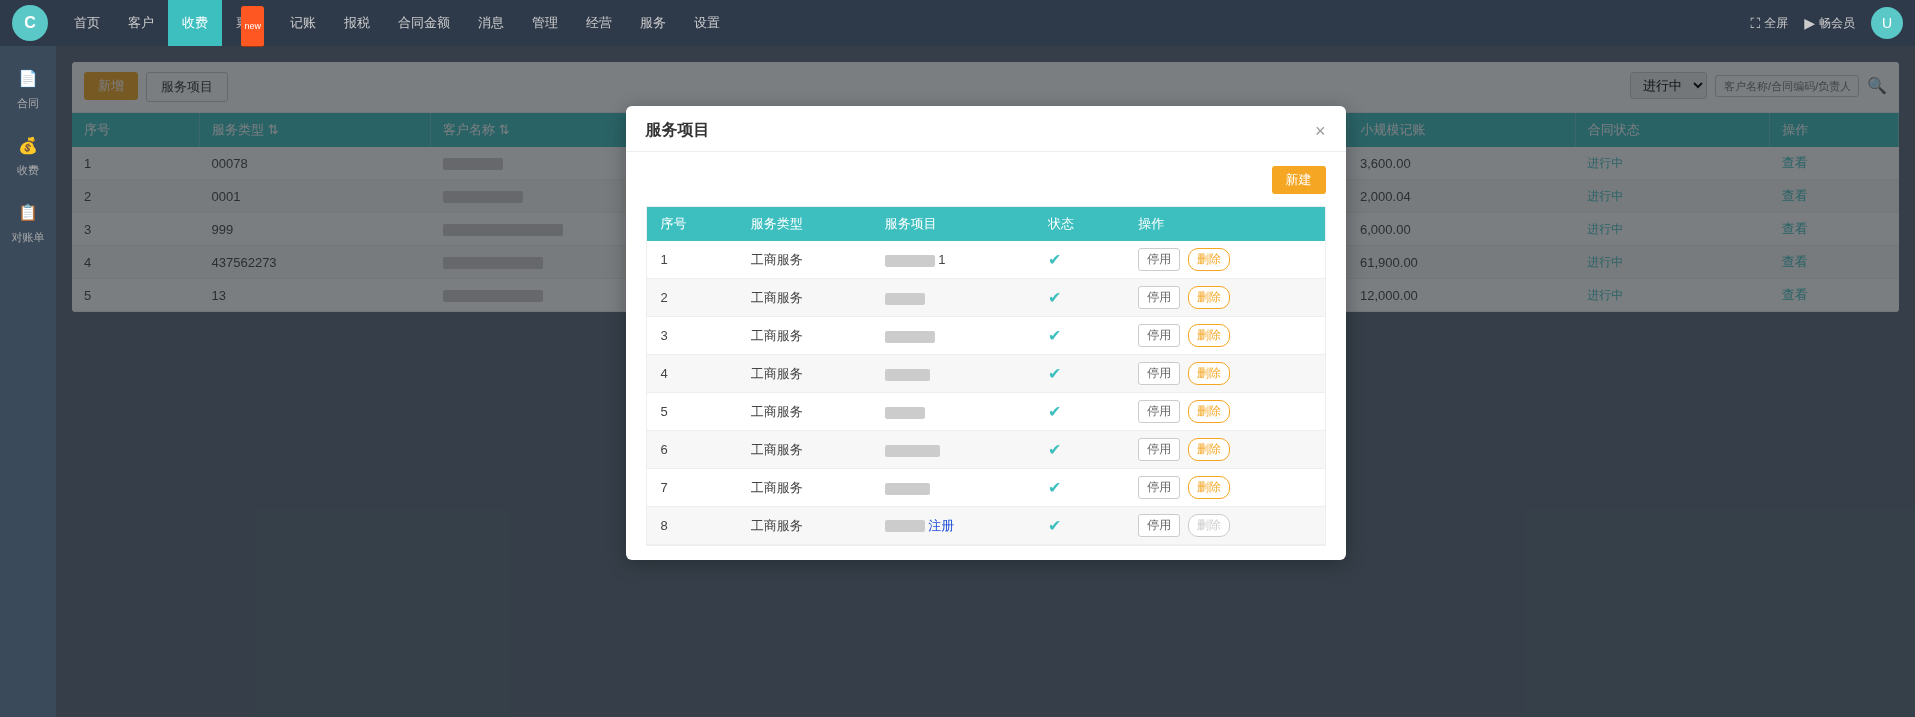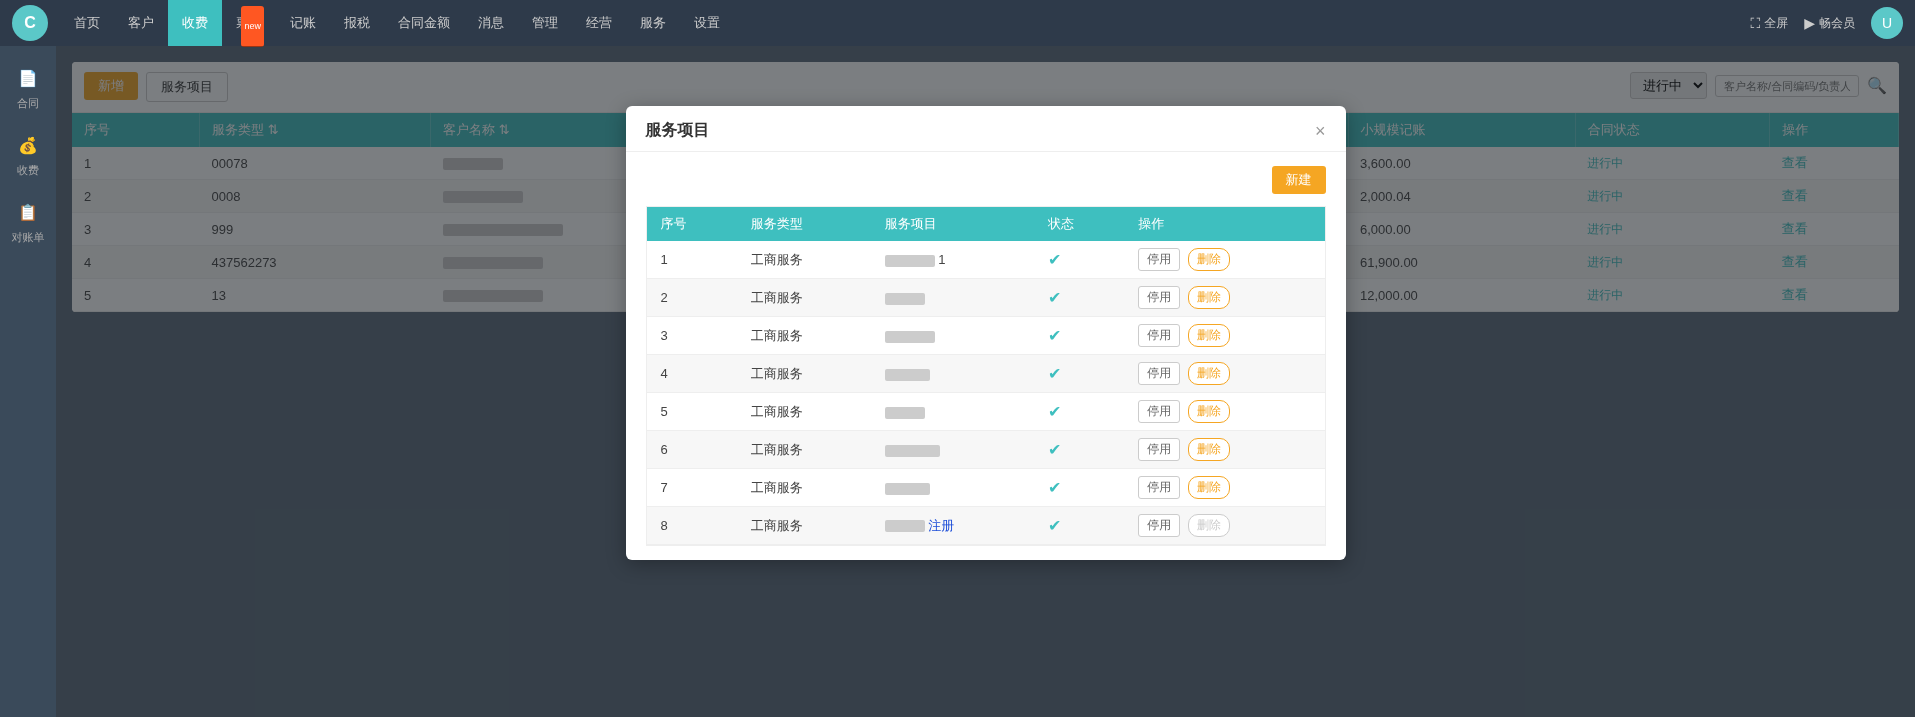--- a/index.html
+++ b/index.html
@@ -451,21 +451,21 @@
       <span class="blurred-text" style="width:60px">██████</span>
     </td>
     <td>小规模记账</td>
     <td>202305-202404</td>
     <td>3,600.00</td>
     <td><span class="status-badge">进行中</span></td>
     <td><a class="link-view">查看</a></td>
   </tr>
             <tr>
     <td>2</td>
-    <td>0008</td>
+    <td>0001</td>
     <td>
       <span class="blurred-text" style="width:80px">██████</span>
     </td>
     <td>小规模记账</td>
     <td>202305-202404</td>
     <td>2,000.04</td>
     <td><span class="status-badge">进行中</span></td>
     <td><a class="link-view">查看</a></td>
   </tr>
             <tr>

